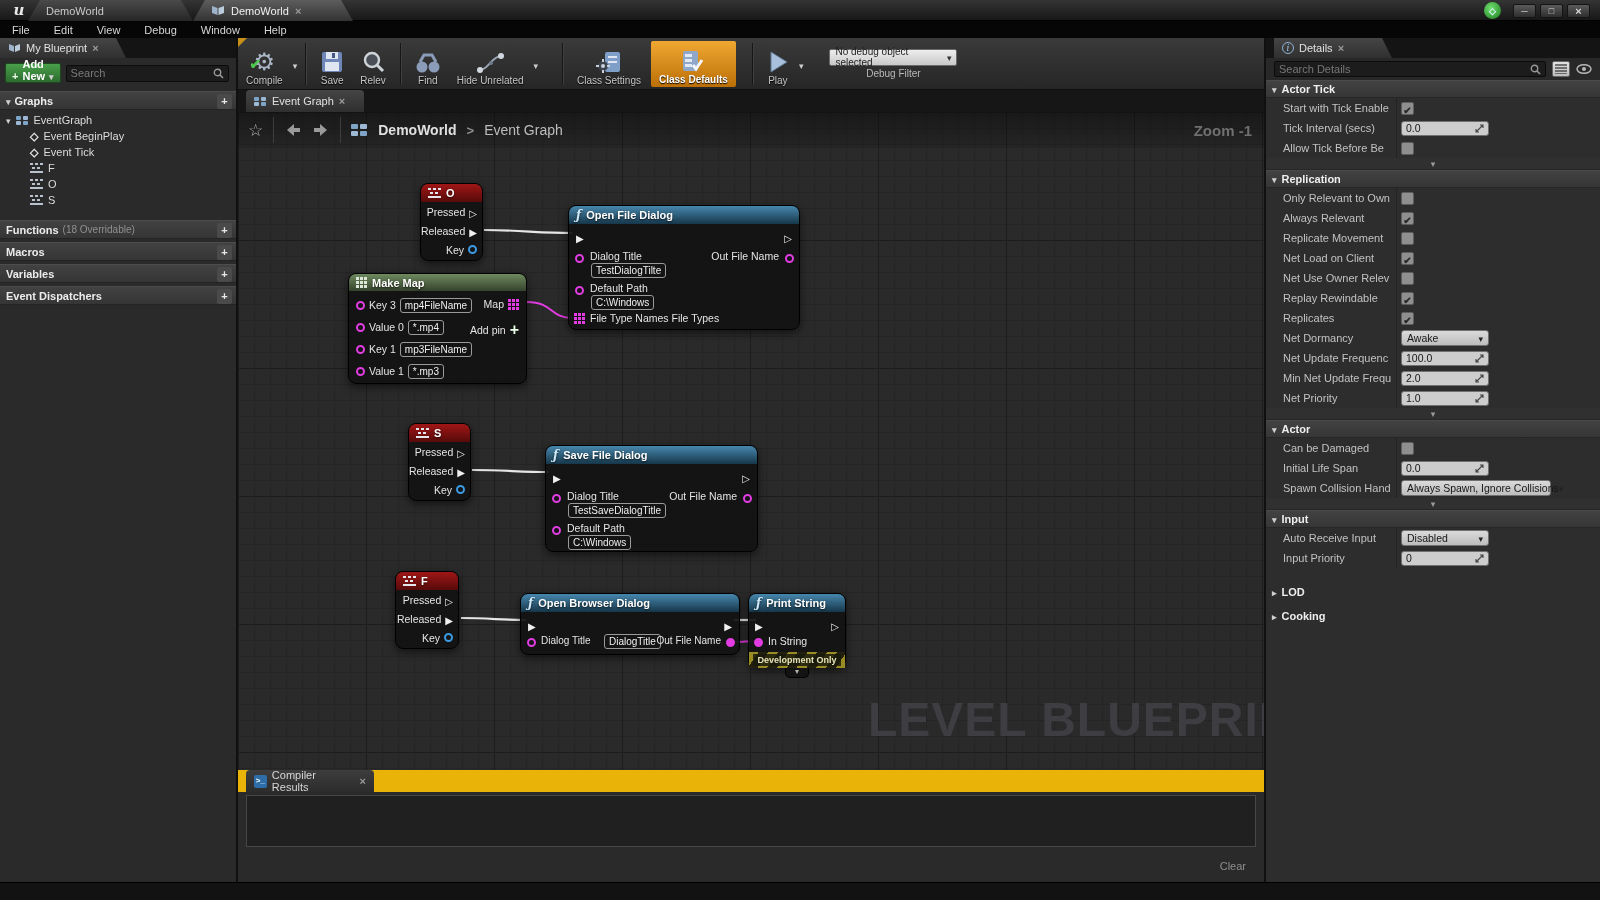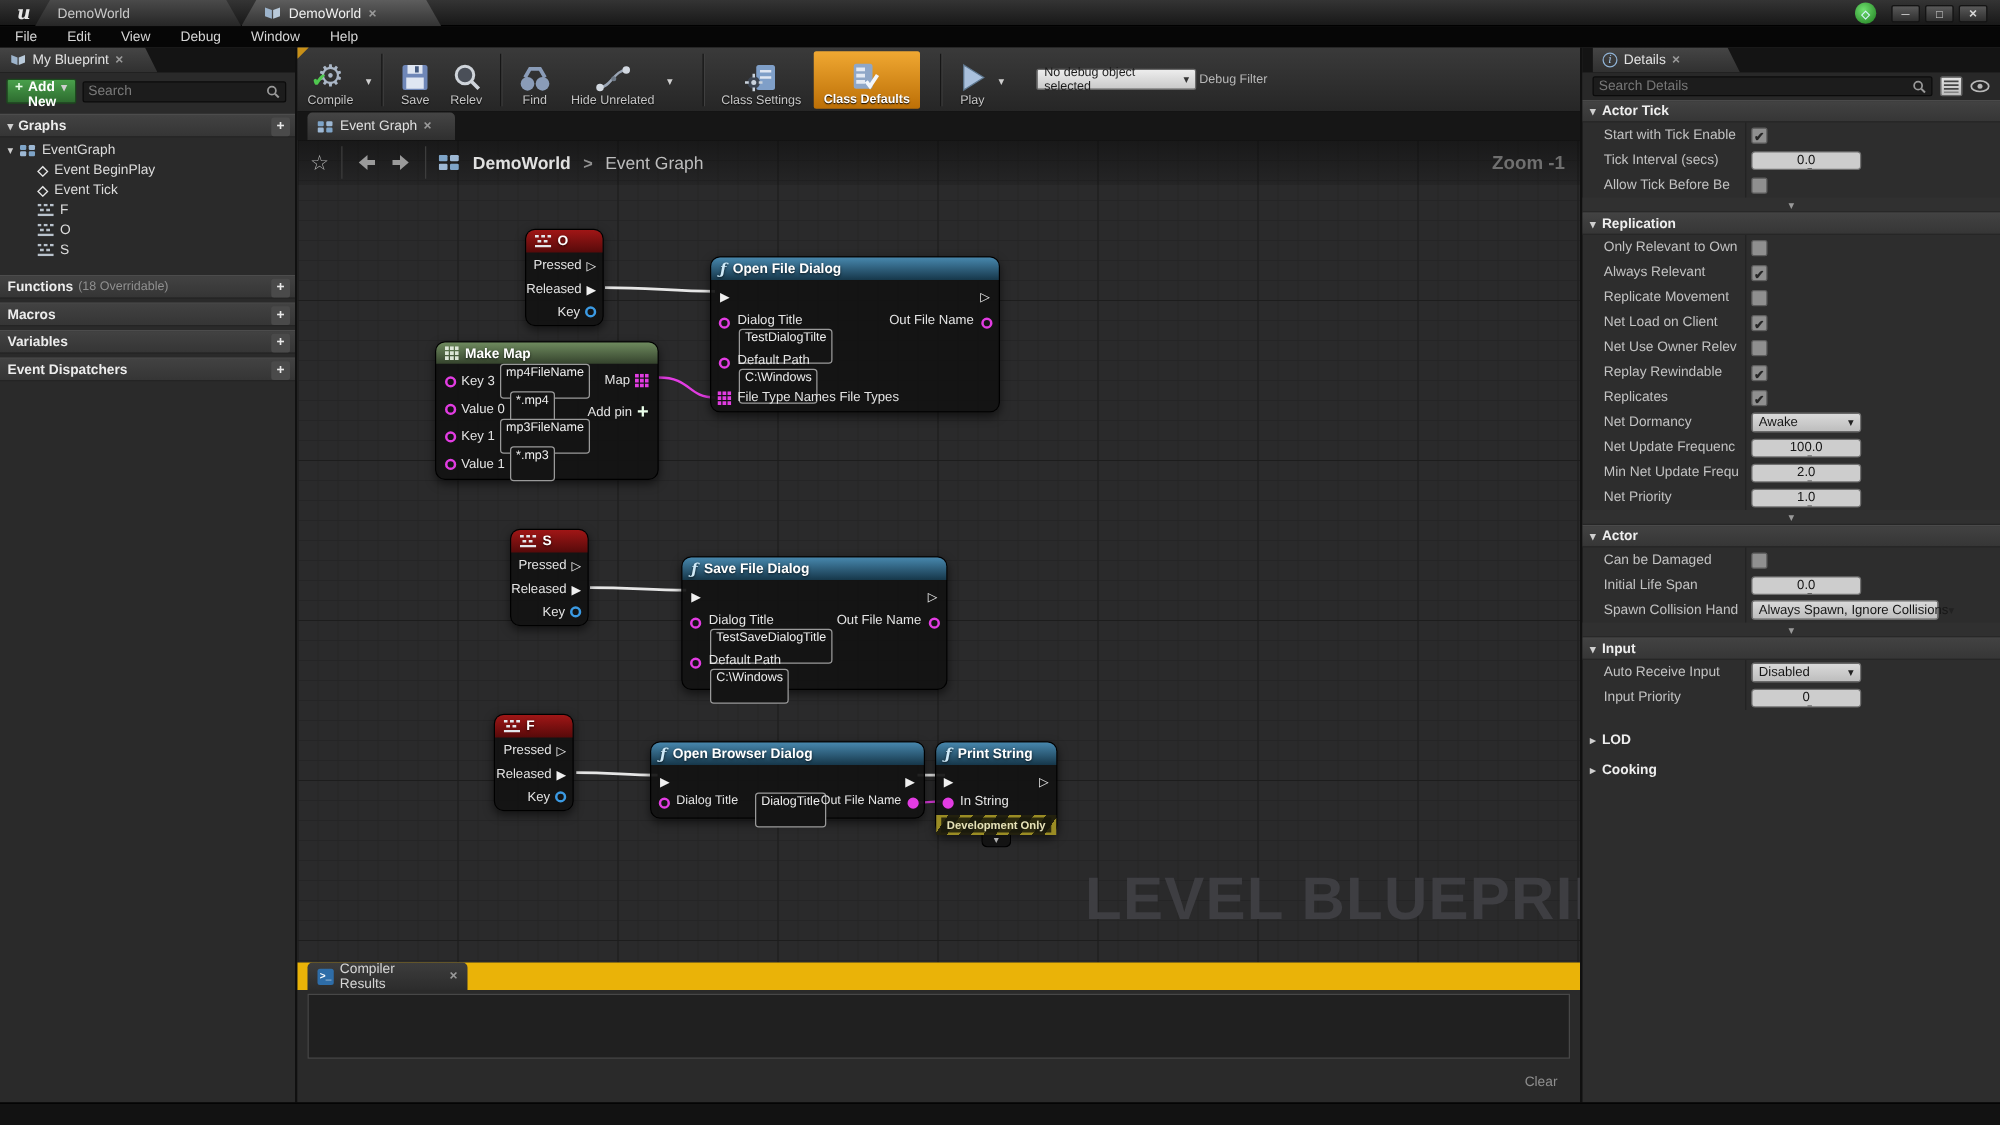--- a/index.html
+++ b/index.html
@@ -35,21 +35,21 @@
 
   
   .left-panel { position:absolute; left:0; top:38px; width:238px; height:844px; background:#2a2a2a;
     border-right:2px solid #101010; }
   .lp-tabrow { height:20px; background:#141414; position:relative; }
   .lp-tab { position:absolute; left:0; top:0; height:20px; width:126px; background:linear-gradient(#454545,#303030);
     clip-path:polygon(0 0, calc(100% - 10px) 0, 100% 100%, 0 100%);
     display:flex; align-items:center; gap:5px; padding:0 10px 0 8px; color:#e2e2e2; font-size:11px; }
   .lp-tools { height:30px; display:flex; align-items:center; gap:5px; padding:0 5px; background:#2a2a2a; }
   .btn-addnew { height:20px; background:linear-gradient(#49a04b,#2d6b2f); border:1px solid #1c4a1e; border-radius:2px;
-    color:#fff; font-size:11px; font-weight:bold; display:flex; align-items:flex-start; gap:4px; padding:0 6px; }
+    color:#fff; font-size:11px; font-weight:bold; display:flex; align-items:flex-end; gap:4px; padding:0 6px; }
   .plus-g::after { content:"+"; font-weight:bold; color:#eaffea; }
   .caret::after { content:"▾"; font-size:9px; color:#cfcfcf; }
   .lp-search { flex:1; height:17px; background:#1c1c1c; border:1px solid #0b0b0b; border-radius:2px;
     display:flex; align-items:center; padding:0 4px; }
   .lp-search input { flex:1; background:transparent; border:none; outline:none; color:#cfcfcf; font-size:11px; min-width:10px; }
   .lp-search input::placeholder { color:#7a7a7a; }
   .lp-sec { height:19px; margin-top:3px; background:linear-gradient(#424242,#353535); border-top:1px solid #4c4c4c;
     border-bottom:1px solid #242424; display:flex; align-items:center; gap:4px; padding:0 6px;
     color:#ececec; font-size:11px; font-weight:bold; position:relative; }
   .lp-sec .note { font-weight:normal; color:#909090; font-size:10px; }
@@ -71,21 +71,21 @@
   .corner-flag { position:absolute; left:0; top:0; border-top:9px solid #c89018; border-right:9px solid transparent; }
   .tbtn { display:flex; flex-direction:column; align-items:center; justify-content:flex-end; height:48px;
     padding:2px 8px; gap:1px; }
   .tbtn .tlabel { font-size:10px; color:#c6c6c6; text-shadow:0 1px 1px #000; }
   .tbtn.orange { background:linear-gradient(#f0a832,#bc6f06); border-radius:2px; margin:2px 2px; height:46px; }
   .tbtn.orange .tlabel { color:#fff; font-weight:bold; }
   .tsep { width:1px; height:42px; background:#161616; margin:0 6px; box-shadow:1px 0 0 #3f3f3f; }
   .tcaret { align-self:center; margin:0 2px; }
   .gear-big { font-size:24px; color:#aab6c6; line-height:24px; position:relative; }
   .gear-big .chk { position:absolute; left:-4px; bottom:-2px; color:#4fc84f; font-size:14px; font-weight:bold; }
-  .debug-box { display:flex; flex-direction:row; align-items:center; margin-left:24px; gap:2px; }
+  .debug-box { display:flex; flex-direction:column; align-items:center; margin-left:24px; gap:2px; }
   .debug-drop { width:128px; height:17px; background:linear-gradient(#ededed,#c9c9c9); border:1px solid #6a6a6a;
     border-radius:2px; font-size:10px; color:#1c1c1c; display:flex; align-items:center; justify-content:space-between; padding:0 5px; }
   .debug-drop .caret::after { color:#333; }
   .debug-label { font-size:10px; color:#b8b8b8; }
 
   .graphtab-row { position:relative; height:22px; background:#161616; }
   .gtab { position:absolute; left:8px; top:0; height:22px; width:118px; background:linear-gradient(#454545,#2f2f2f);
     border-radius:4px 4px 0 0; display:flex; align-items:center; gap:5px; padding:0 8px; color:#e0e0e0; font-size:11px; }
 
   
@@ -120,21 +120,21 @@
   .fn-icon::after { content:"ƒ"; font-family:"DejaVu Serif", serif; font-style:italic; color:#cfeaf8; font-size:12px; }
   .krow { display:flex; justify-content:flex-end; align-items:center; gap:4px; height:19px; padding-right:5px; }
   .plab { color:#e4e4e4; font-size:10.5px; white-space:nowrap; }
   .exec::after { content:"▶"; color:#f0f0f0; font-size:10px; }
   .exec.hollow::after { content:"▷"; }
   .pin { display:inline-block; width:9px; height:9px; border-radius:50%; }
   .pin.pink { border:2px solid var(--pin-pink,#e23ce2); }
   .pin.pink.filled { background:var(--pin-pink,#e23ce2); }
   .pin.blue { border:2px solid var(--pin-blue,#3b9ae3); }
   .nfield { display:inline-block; background:#141414; border:1px solid #9a9a9a; border-radius:3px; color:#efefef;
-    font-size:10px; height:28px; line-height:13px; padding:0 4px; white-space:nowrap; }
+    font-size:10px; height:15px; line-height:13px; padding:0 4px; white-space:nowrap; }
   .mmrow { position:absolute; left:0; display:flex; align-items:center; gap:4px; padding-left:7px; height:18px; }
   .devbanner { position:absolute; left:0; width:100%; height:16px;
     background:repeating-linear-gradient(125deg,#9a8c24 0 8px,#23210e 8px 16px); display:flex; align-items:center; justify-content:center; }
   .devbanner span { background:rgba(25,25,12,.85); color:#e6e2b8; font-size:9px; font-weight:bold; padding:0 4px; line-height:12px; }
   .nodebump { position:absolute; z-index:2; width:24px; height:10px; background:rgba(18,18,18,.93); border:1px solid #000;
     border-top:none; border-radius:0 0 5px 5px; text-align:center; }
   .nodebump::after { content:"▾"; color:#b0b0b0; font-size:8px; line-height:8px; display:block; }
 
   
   .comptab-row { position:relative; height:22px; background:#eab308; }
@@ -168,21 +168,21 @@
   .dsec { height:18px; background:linear-gradient(#424242,#363636); border-top:1px solid #4a4a4a; border-bottom:1px solid #262626;
     display:flex; align-items:center; gap:5px; padding:0 6px; color:#eee; font-size:11px; font-weight:bold; }
   .dsec.plain { background:none; border:none; height:24px; }
   .drow { height:20px; display:flex; align-items:center; }
   .dlabel { width:130px; padding-left:17px; color:#c2c2c2; font-size:11px; white-space:nowrap; overflow:hidden; flex:none; }
   .dval { flex:1; border-left:1px solid #232323; height:100%; display:flex; align-items:center; padding-left:4px; }
   .checkbox { width:13px; height:13px; background:#8f8f8f; border:1px solid #5e5e5e; border-radius:2px;
     text-align:center; line-height:12px; }
   .checkbox[data-checked="true"]::after { content:"✔"; color:#262626; font-size:10px; font-weight:bold; }
   .dfield { width:88px; height:15px; background:#cdcdcd; border:1px solid #707070; border-radius:3px;
-    display:flex; align-items:center; justify-content:space-between; padding:0 4px; color:#161616; font-size:10.5px;flex-direction:column; }
+    display:flex; align-items:center; justify-content:space-between; padding:0 4px; color:#161616; font-size:10.5px; }
   .ddrop { width:88px; height:16px; background:linear-gradient(#dadada,#bdbdbd); border:1px solid #707070; border-radius:3px;
     display:flex; align-items:center; justify-content:space-between; padding:0 5px; color:#161616; font-size:10.5px; white-space:nowrap; }
   .ddrop.wide { width:150px; }
   .ddrop .dd-caret::after { content:"▾"; color:#222; font-size:9px; }
   .dexp { height:12px; display:flex; align-items:center; justify-content:center; background:#303030; border-bottom:1px solid #262626; }
   .dexp::after { content:"▾"; color:#9a9a9a; font-size:9px; }
   .bottom-strip { position:absolute; left:0; top:882px; width:1600px; height:18px; background:#121212; border-top:1px solid #000; }
 </style>
 </head>
 <body>

